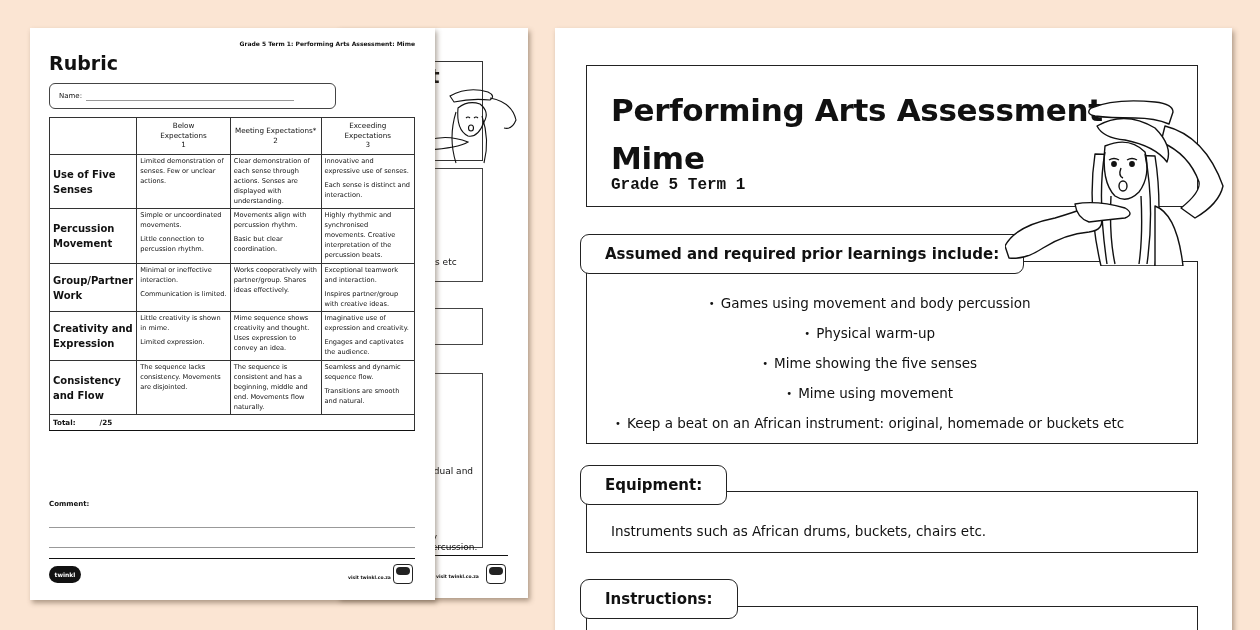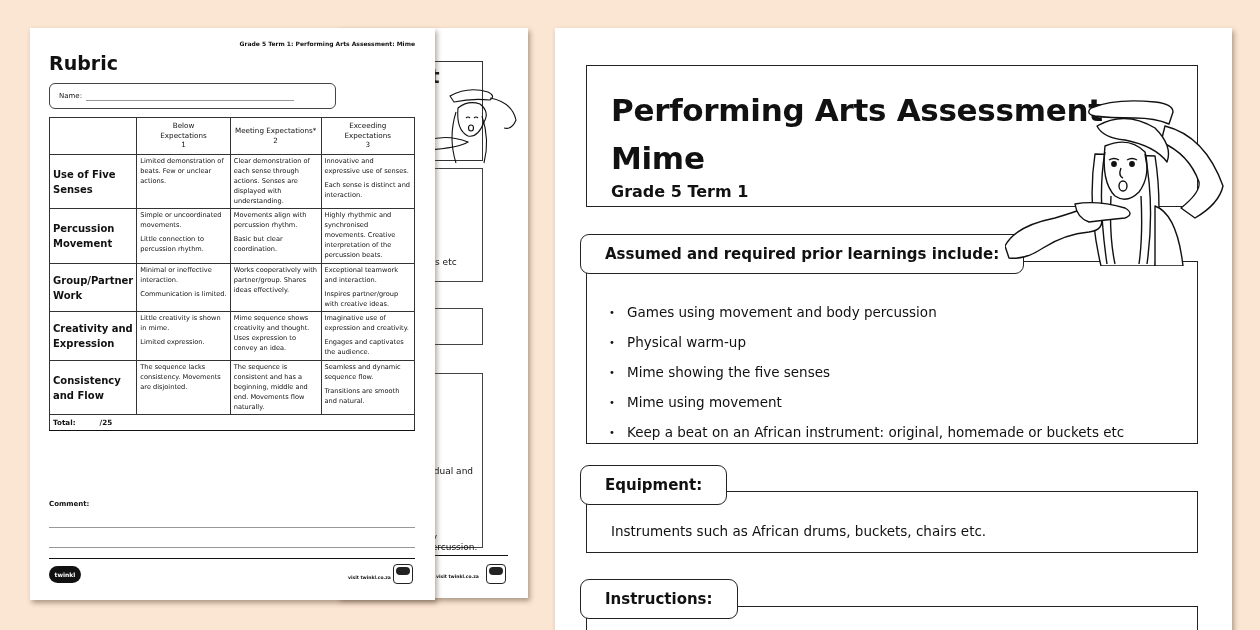--- a/index.html
+++ b/index.html
@@ -46,28 +46,28 @@
   .twinkl-logo { position: absolute; left: 0; top: 7px; width: 32px; height: 17px; background: #111; border-radius: 9px; color: #fff; font-size: 6px; font-weight: bold; text-align: center; line-height: 17px; }
   .rb-footer .url { position: absolute; left: 299px; top: 16px; font-size: 4.5px; font-weight: bold; }
   .badge { width: 20px; height: 20px; border: 1px solid #222; border-radius: 4px; background: #fff; }
   .badge::before { content: ""; display: block; width: 14px; height: 8px; margin: 2px auto 0; background: #222; border-radius: 4px; }
   .rb-footer .badge { position: absolute; left: 344px; top: 5px; }
 
   
   #main-page { left: 555px; top: 28px; width: 677px; height: 610px; z-index: 2; }
   .mp-title-box { position: absolute; left: 31px; top: 37px; width: 612px; height: 142px; border: 1.5px solid #222; }
   .mp-title { position: absolute; left: 24px; top: 20px; font-size: 31px; font-weight: bold; line-height: 48px; letter-spacing: -0.3px; }
-  .mp-subtitle { position: absolute; left: 24px; top: 116px; font-size: 16px; font-weight: bold; }
+  .mp-subtitle { position: absolute; left: 24px; top: 110px; font-size: 16px; font-weight: bold; font-family: Liberation Mono, monospace; }
 
   .section-box { position: absolute; left: 31px; width: 612px; border: 1.5px solid #222; background: #fff; }
   .section-tab { position: absolute; left: 25px; background: #fff; border: 1.5px solid #222; border-radius: 9px; padding: 0 24px; height: 40px; line-height: 38px; font-size: 15px; font-weight: bold; z-index: 4; }
 
   #prior-box { top: 233px; height: 183px; }
   #prior-tab { top: 206px; }
-  #prior-box ul { list-style: none; position: absolute; left: 22px; top: 35px; font-size: 13.5px; }
+  #prior-box ul { list-style: none; position: absolute; left: 22px; top: 26px; font-size: 13.5px; text-align: center; }
   #prior-box li { height: 30px; line-height: 30px; }
   #prior-box li::before { content: "•"; display: inline-block; width: 18px; font-size: 10px; vertical-align: 1px; }
 
   #equip-box { top: 463px; height: 62px; text-align: center; }
   #equip-tab { top: 437px; }
   #equip-box .txt { position: absolute; left: 24px; top: 31px; font-size: 13.5px; }
 
   #instr-box { top: 578px; height: 60px; }
   #instr-tab { top: 551px; }
 
@@ -129,21 +129,21 @@
         <th>
             <div style="padding:0 12px;">Exceeding Expectations</div>
             <div>3</div>
           </th>
       </tr>
     </thead>
     <tbody id="rubric-body">
         <tr>
           <td class="crit">Use of Five Senses</td>
           <td class="cell">
-            <p>Limited demonstration of beats. Few or unclear actions.</p>
+            <p>Limited demonstration of senses. Few or unclear actions.</p>
           </td>
           <td class="cell">
             <p>Clear demonstration of each sense through actions. Senses are displayed with understanding.</p>
           </td>
           <td class="cell">
             <p>Innovative and expressive use of senses.</p>
             <p>Each sense is distinct and interaction.</p>
           </td>
         </tr>
         <tr>

